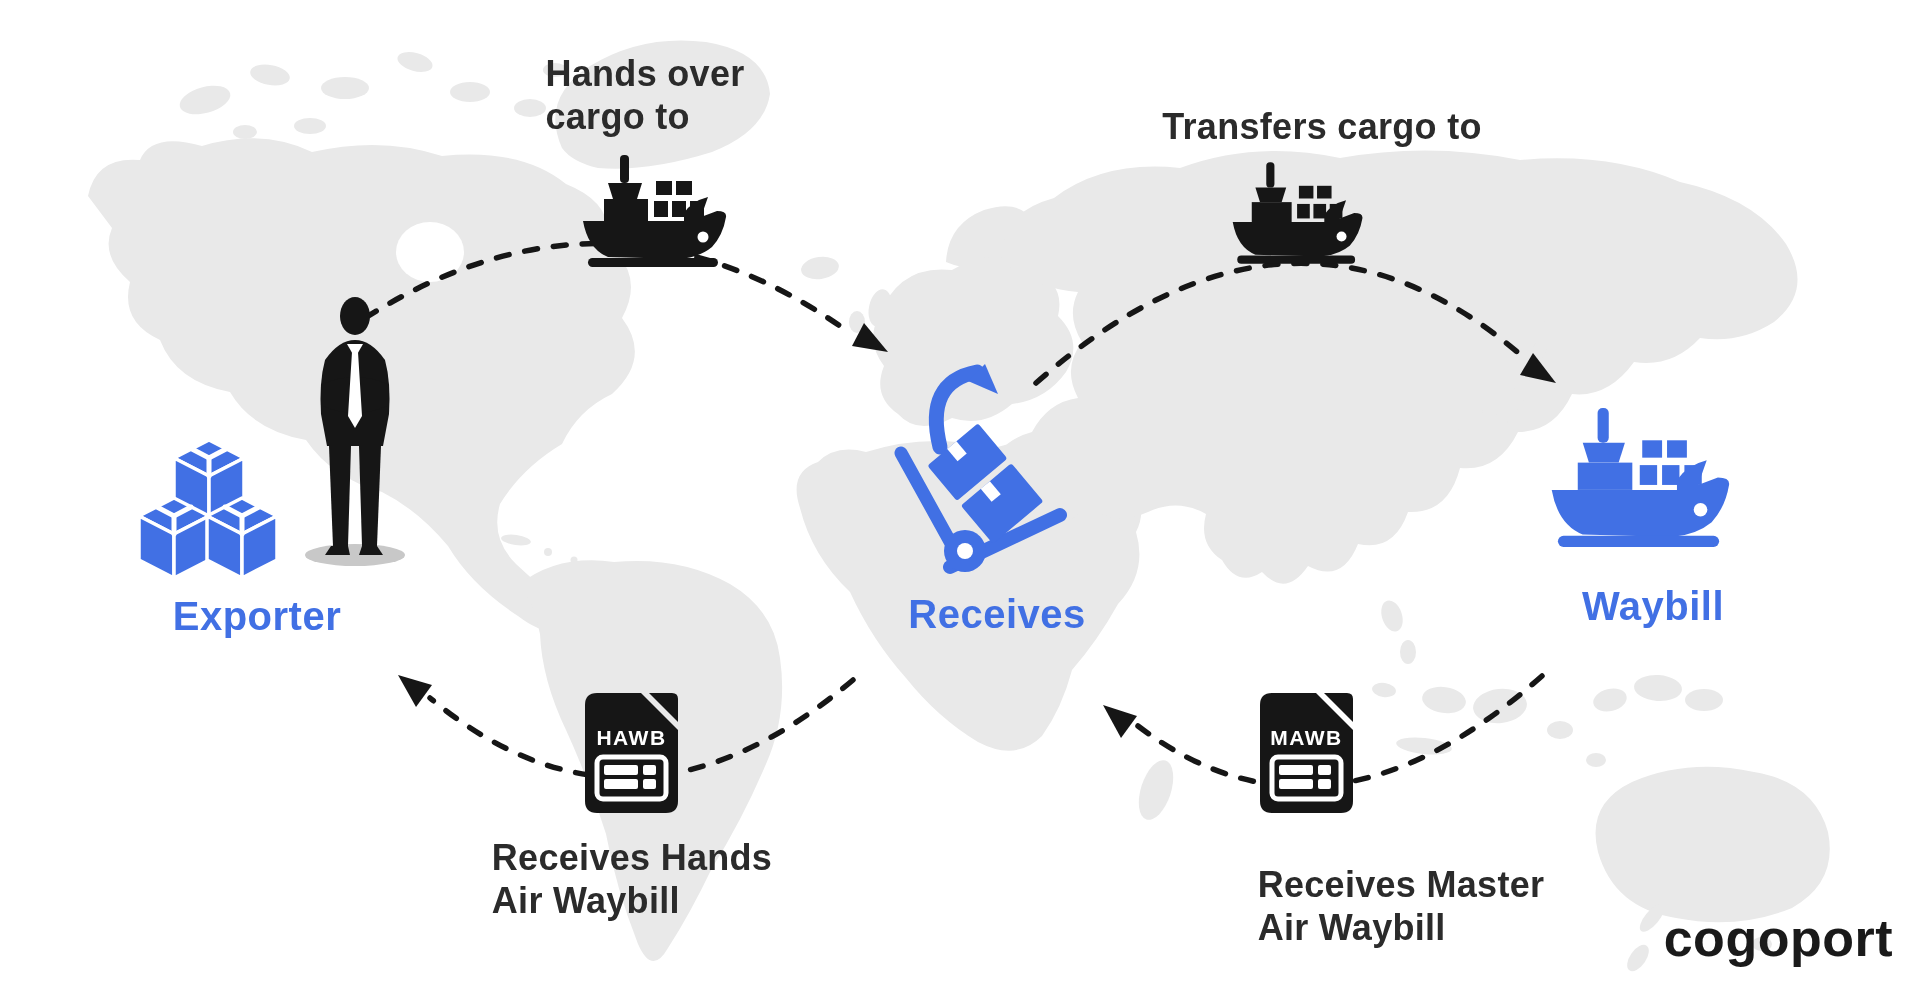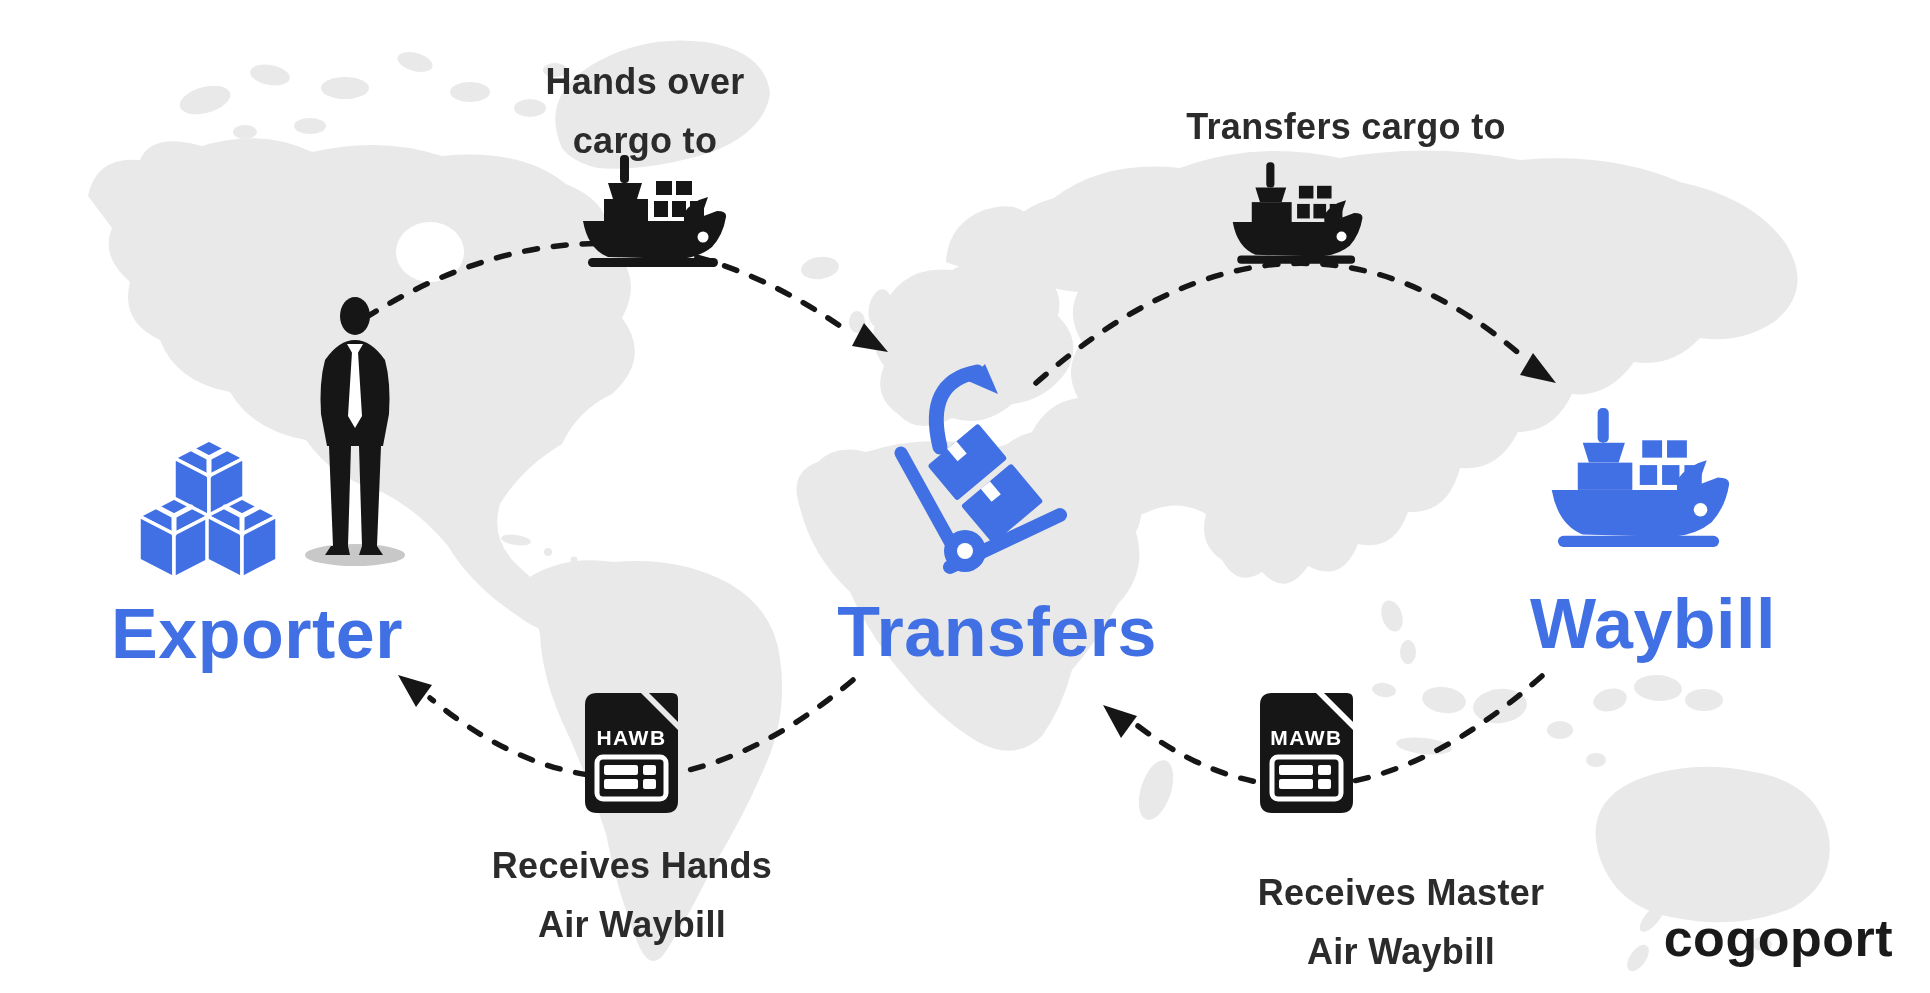--- a/index.html
+++ b/index.html
@@ -9,25 +9,25 @@
   .layer{position:absolute;left:0;top:0;width:1930px;height:993px;}
   .map-fill{fill:var(--map-gray,#e9e9e9);}
   .sea-fill{fill:#ffffff;}
   .ink{fill:var(--icon-black,#161616);}
   .blue{fill:var(--accent-blue,#4170e4);}
   .white{fill:#ffffff;}
   .arc{stroke:var(--icon-black,#161616);fill:none;stroke-width:5.5;
        stroke-dasharray:13 16;stroke-linecap:round;}
   .swoosh{stroke:var(--accent-blue,#4170e4);fill:none;stroke-width:15;stroke-linecap:round;}
   .abs{position:absolute;}
-  .flow-label{position:absolute;transform:translateX(-50%);text-align:center;
-      color:var(--label-dark,#2b2b2b);font-weight:bold;font-size:36px;line-height:59px;
+  .flow-label{position:absolute;transform:translateX(-50%);
+      color:var(--label-dark,#2b2b2b);font-weight:bold;font-size:36px;line-height:43px;
       white-space:pre-line;letter-spacing:.3px;}
   .entity-label{position:absolute;transform:translateX(-50%);text-align:center;
-      color:var(--accent-blue,#4170e4);font-weight:bold;font-size:70px;letter-spacing:.5px;}
+      color:var(--accent-blue,#4170e4);font-weight:bold;font-size:40px;letter-spacing:.5px;}
   .doc-code{position:absolute;left:0;top:33px;width:100%;text-align:center;color:#fff;
       font-weight:bold;font-size:21px;letter-spacing:1.5px;}
   .logo{position:absolute;right:37px;top:908px;color:#1a1a1a;font-weight:bold;
       font-size:52px;letter-spacing:.5px;}
 </style>
 </head>
 <body>
 
 <div class="canvas">
 
@@ -117,21 +117,21 @@
     <path class="arc" d="M1036 383 Q1292 158 1522 356"></path>
     <polygon class="ink" points="1556,383 1520,375 1533,353"></polygon>
     <path class="arc" d="M853 680 Q632 866 430 698"></path>
     <polygon class="ink" points="398,675 432,685 416,707"></polygon>
     <path class="arc" d="M1542 676 Q1325 868 1138 726"></path>
     <polygon class="ink" points="1103,705 1137,716 1121,738"></polygon>
   </svg>
 
   <div class="flow-label" style="left:645px;top:52px;">Hands over
 cargo to</div>
-  <div class="flow-label" style="left:1322px;top:97px;margin-left:24px;">Transfers cargo to</div>
+  <div class="flow-label" style="left:1322px;top:105px;">Transfers cargo to</div>
 
   <svg class="abs" style="left:580px;top:155px;color:#161616;" width="150" height="112" viewBox="0 0 150 112">
       <use href="#ship"></use>
     </svg>
   <svg class="abs" style="left:1230px;top:162px;color:#161616;" width="136" height="102" viewBox="0 0 150 112">
       <use href="#ship"></use>
     </svg>
 
   <svg class="abs" style="left:122px;top:436px;" width="175" height="145" viewBox="0 0 175 145">
     <g stroke="#ffffff" stroke-width="3.5" stroke-linejoin="round">
@@ -184,21 +184,21 @@
     <g transform="rotate(-40 985 480)">
       <rect class="blue" x="950" y="432" width="66" height="46" rx="3"></rect>
       <rect class="blue" x="950" y="484" width="66" height="50" rx="3"></rect>
       <rect class="white" x="976" y="432" width="12" height="16"></rect>
       <rect class="white" x="976" y="484" width="12" height="17"></rect>
     </g>
     <circle class="blue" cx="965" cy="551" r="21"></circle>
     <circle class="white" cx="965" cy="551" r="8"></circle>
   </svg>
 
-  <div class="entity-label" style="left:997px;top:592px;">Transfers</div>
+  <div class="entity-label" style="left:997px;top:592px;">Receives</div>
 
   <svg class="abs" style="left:1548px;top:408px;color:var(--accent-blue,#4170e4);" width="186" height="139" viewBox="0 0 150 112">
       <use href="#ship"></use>
     </svg>
   <div class="entity-label" style="left:1653px;top:584px;">Waybill</div>
 
   <div class="abs" style="left:585px;top:693px;width:93px;height:120px;">
     <svg width="93" height="120" viewBox="0 0 93 120">
       <path class="ink" d="M12 0 H56 L93 37 V108 Q93 120 81 120 H12 Q0 120 0 108 V12 Q0 0 12 0 Z"></path>
       <path class="ink" d="M64 0 L87 0 Q93 0 93 6 L93 29 Z"></path>

